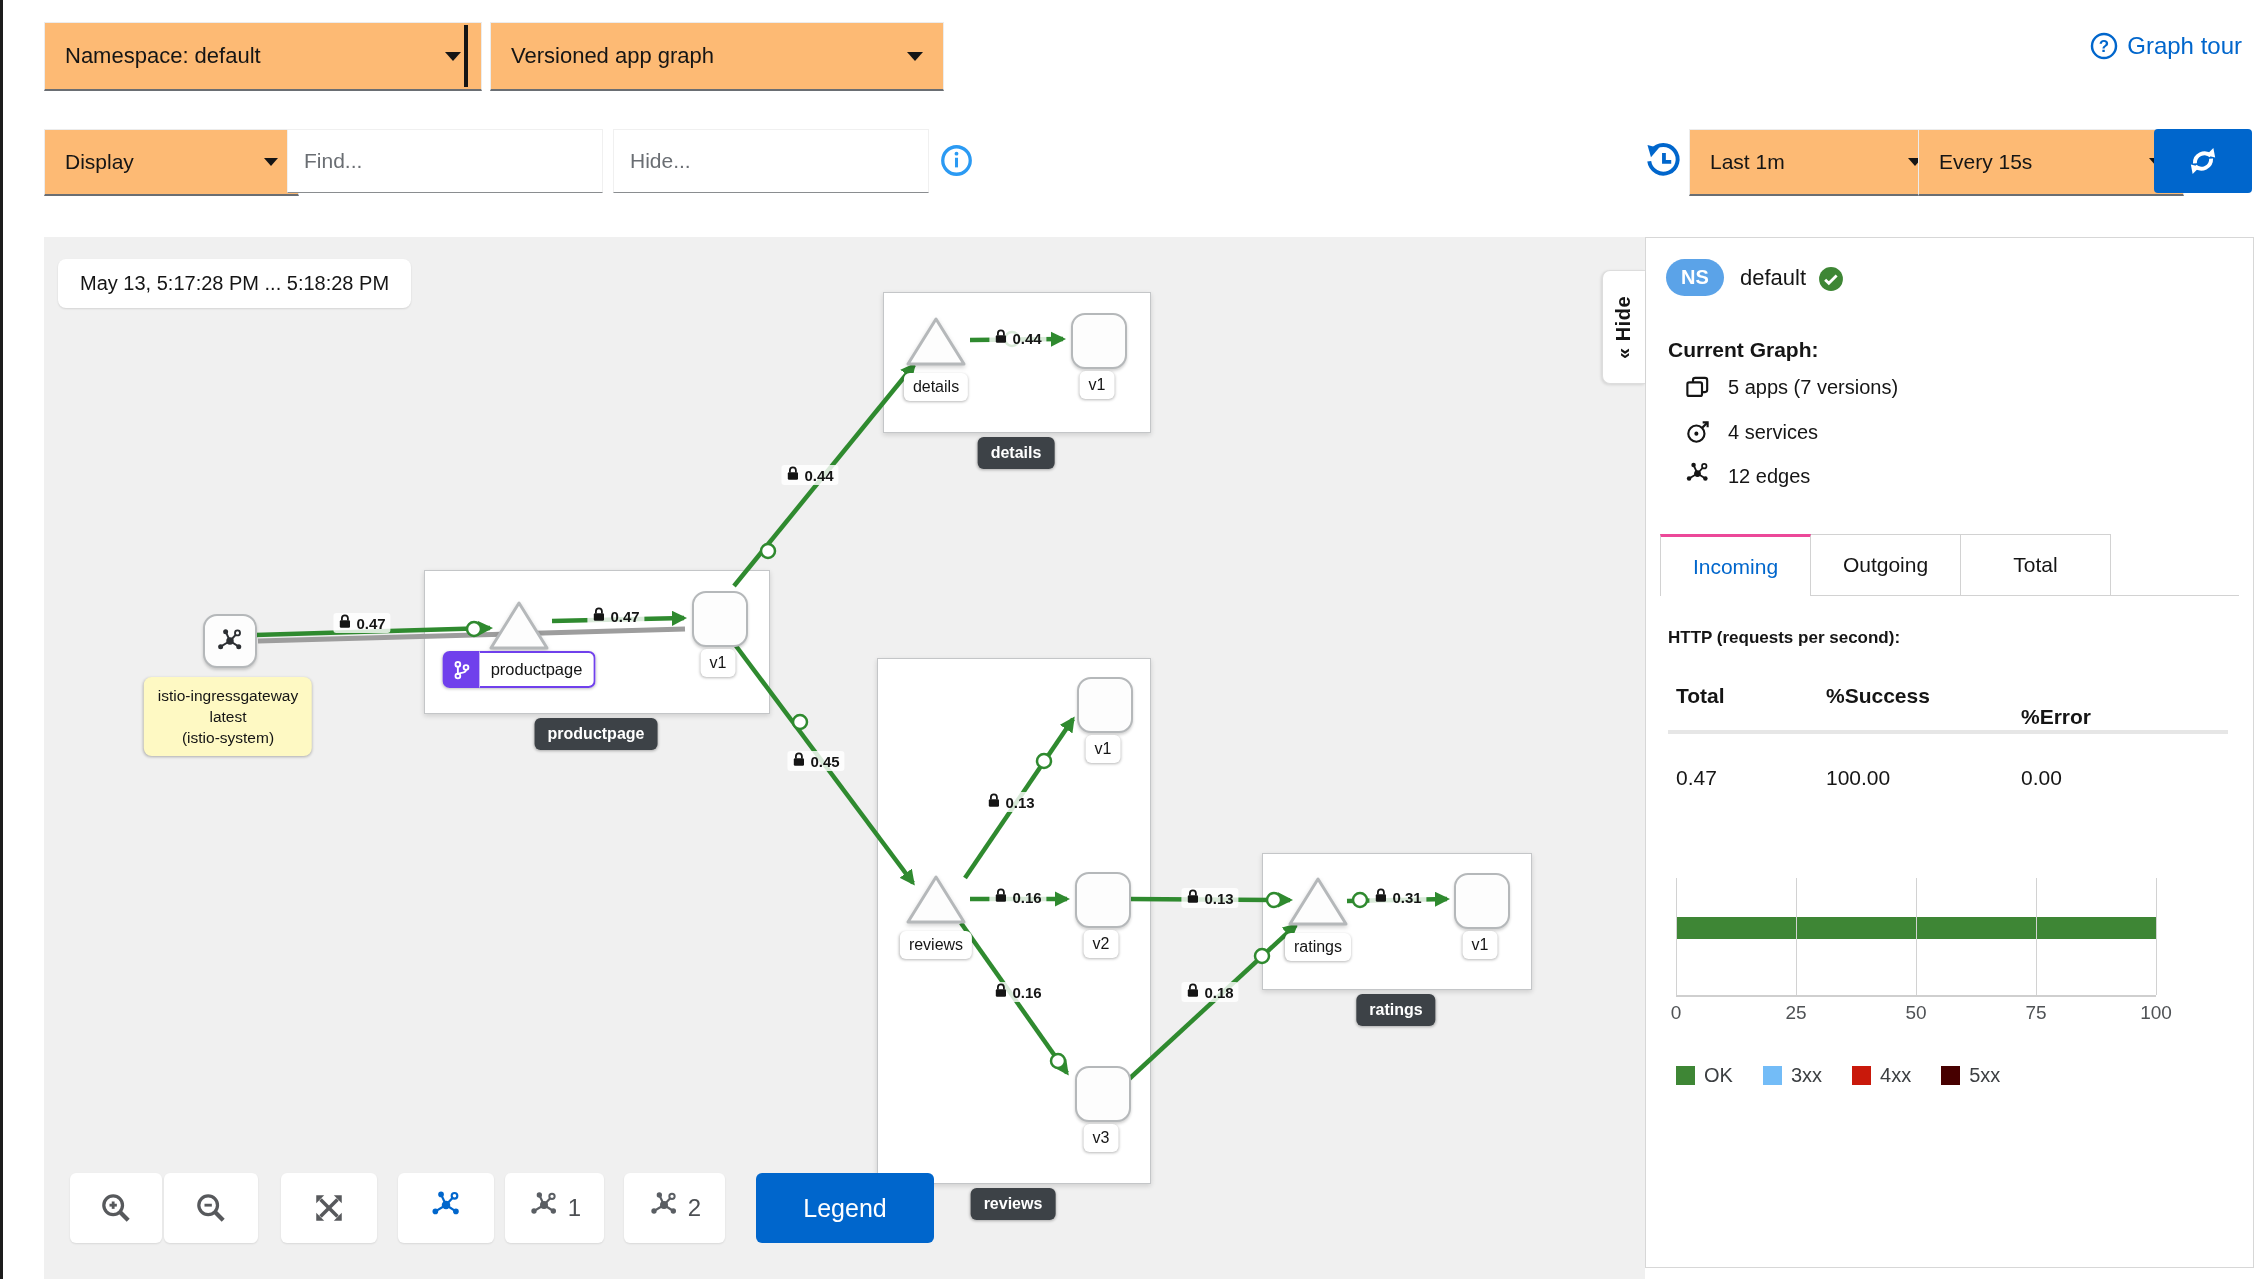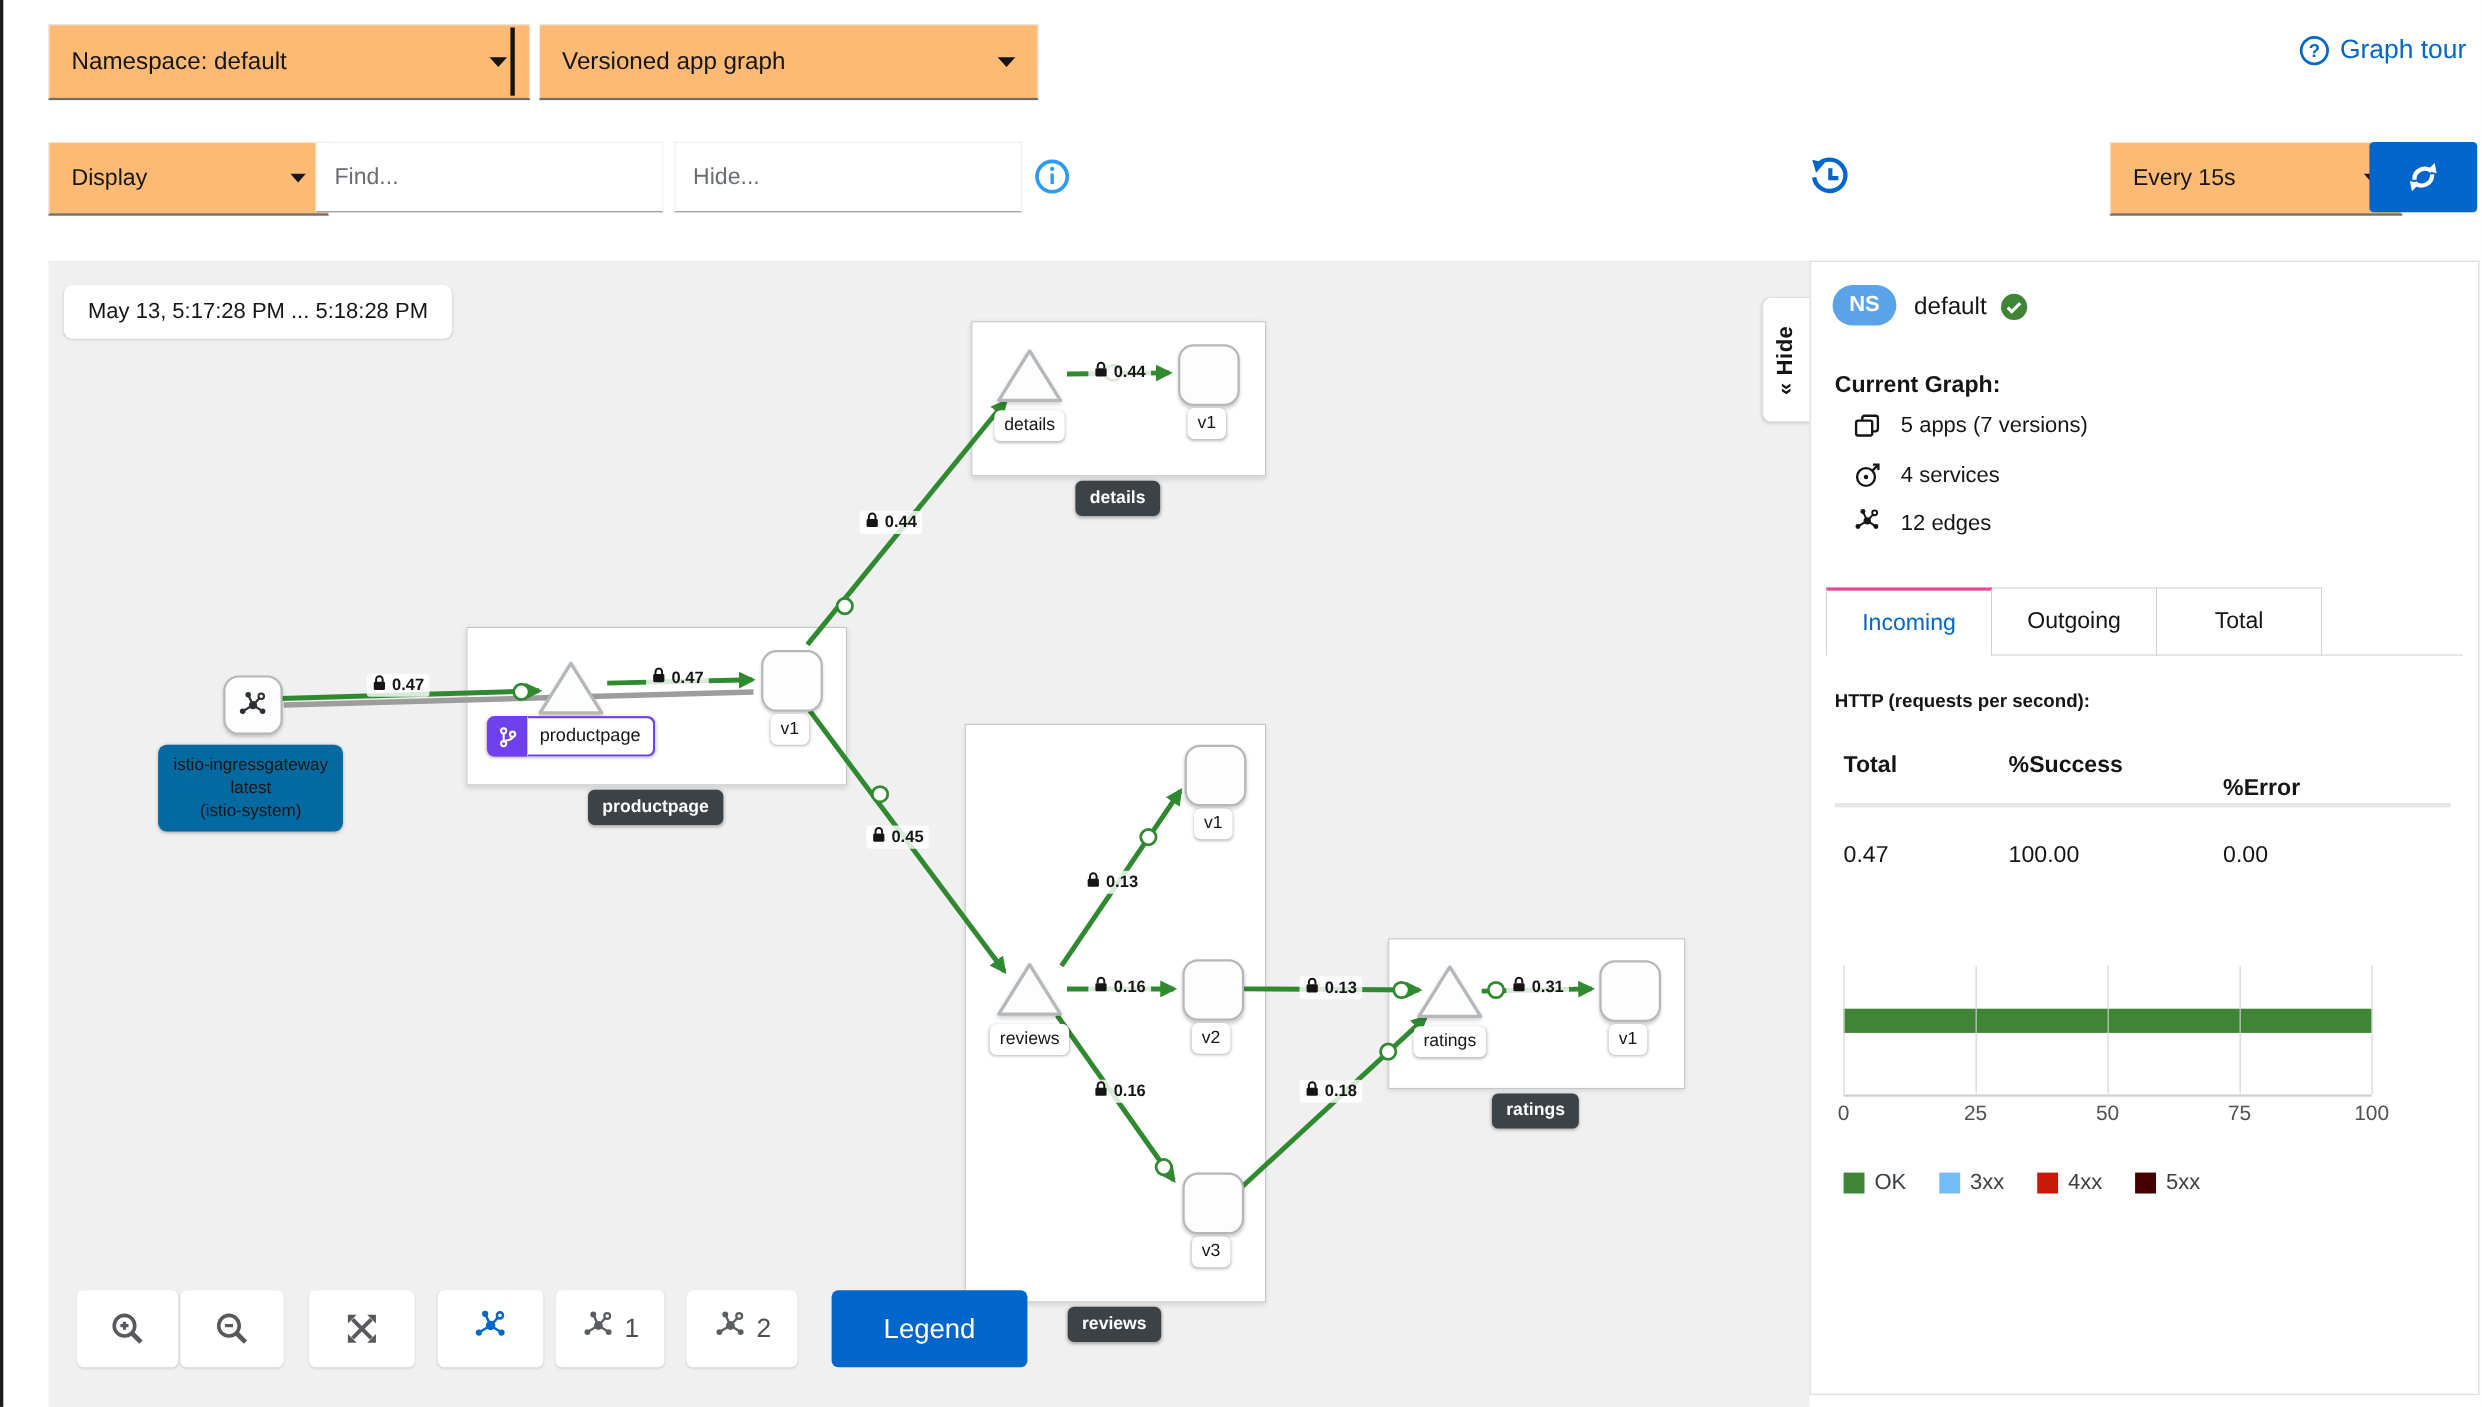--- a/index.html
+++ b/index.html
@@ -31,21 +31,21 @@
 
   #graph-canvas{position:absolute;left:0;top:0;width:100%;height:100%;}
   .group-box{position:absolute;background:#fff;border:1.5px solid #c4c6c8;box-shadow:0 2px 5px rgba(0,0,0,.14);z-index:1;}
   #edges-svg{position:absolute;left:0;top:0;z-index:2;}
   .node-square{position:absolute;width:52px;height:52px;background:#fdfdfd;border:2.5px solid #b5b8ba;border-radius:14px;
                box-shadow:0 2px 3px rgba(0,0,0,.18);z-index:3;display:flex;align-items:center;justify-content:center;}
   .tri-node{position:absolute;z-index:3;}
   .tri-node svg{filter:drop-shadow(0 2px 2px rgba(0,0,0,.18));}
   .chip{position:absolute;background:#fff;border-radius:6px;padding:5px 9px;font-size:16px;box-shadow:0 1px 3px rgba(0,0,0,.28);
         z-index:3;transform:translateX(-50%);white-space:nowrap;}
-  .multiline-label{position:absolute;background:#0369a1;border-radius:8px;padding:8px 14px;font-size:15.5px;line-height:21px;
+  .multiline-label{position:absolute;background:#fef9c3;border-radius:8px;padding:8px 14px;font-size:15.5px;line-height:21px;
         text-align:center;box-shadow:0 1px 3px rgba(0,0,0,.28);z-index:3;transform:translateX(-50%);white-space:nowrap;}
   .tooltip-chip{position:absolute;background:#3d4247;color:#fff;border-radius:6px;padding:7px 13px;font-size:16px;font-weight:bold;
         z-index:3;white-space:nowrap;box-shadow:0 1px 3px rgba(0,0,0,.3);}
   .badge{position:absolute;display:flex;align-items:stretch;z-index:3;transform:translateX(-50%);height:37px;
          box-shadow:0 1px 3px rgba(0,0,0,.25);border-radius:7px;}
   .badge .badge-icon{width:37px;background:#7040ec;border-radius:7px 0 0 7px;display:flex;align-items:center;justify-content:center;}
   .badge .badge-label{background:#fff;border:2px solid #7040ec;border-left:none;border-radius:0 7px 7px 0;display:flex;
          align-items:center;padding:0 11px;font-size:16.5px;}
   .edge-label{position:absolute;transform:translate(-50%,-50%);display:flex;align-items:center;gap:5px;
         background:rgba(255,255,255,.82);border-radius:3px;padding:1px 5px;font-size:15px;font-weight:bold;color:#151515;z-index:3;}
@@ -117,20 +117,24 @@
       <circle cx="12" cy="7" r="1.4" fill="#2b9af3"></circle>
     </svg>
   </div>
 
   <div class="icon-btn" style="left:1644px;top:141px;">
     <svg width="38" height="38" viewBox="0 0 24 24">
       <path d="M5 6.2 A 9 9 0 1 1 3.3 12.8" fill="none" stroke="#0066cc" stroke-width="2.5"></path>
       <path d="M2.2 2.6 L9.4 4.4 L4.4 10.2 Z" fill="#0066cc"></path>
       <path d="M12.6 7.6 v5.6 h4.6" fill="none" stroke="#0066cc" stroke-width="2.4"></path>
     </svg>
+  </div>
+  <div class="pf-select" style="left:1689px;top:129px;width:212px;height:64px;font-size:21px;">
+    <span>Last 1m</span>
+    <span class="caret" style="border-left-width:7px;border-right-width:7px;border-top-width:8px;"></span>
   </div>
   <div class="pf-select" style="left:1918px;top:129px;width:224px;height:64px;font-size:21px;">
     <span>Every 15s</span>
     <span class="caret" style="border-left-width:7px;border-right-width:7px;border-top-width:8px;"></span>
   </div>
   <button class="refresh-btn">
     <svg width="36" height="36" viewBox="0 0 24 24">
       <path d="M6.6 13.6 a 6.4 6.4 0 0 1 10.6 -5.1" fill="none" stroke="#fff" stroke-width="2.6"></path>
       <path d="M18.9 3.4 L20.1 9.6 L14.1 8.2 Z" fill="#fff"></path>
       <path d="M17.4 10.4 a 6.4 6.4 0 0 1 -10.6 5.1" fill="none" stroke="#fff" stroke-width="2.6"></path>

